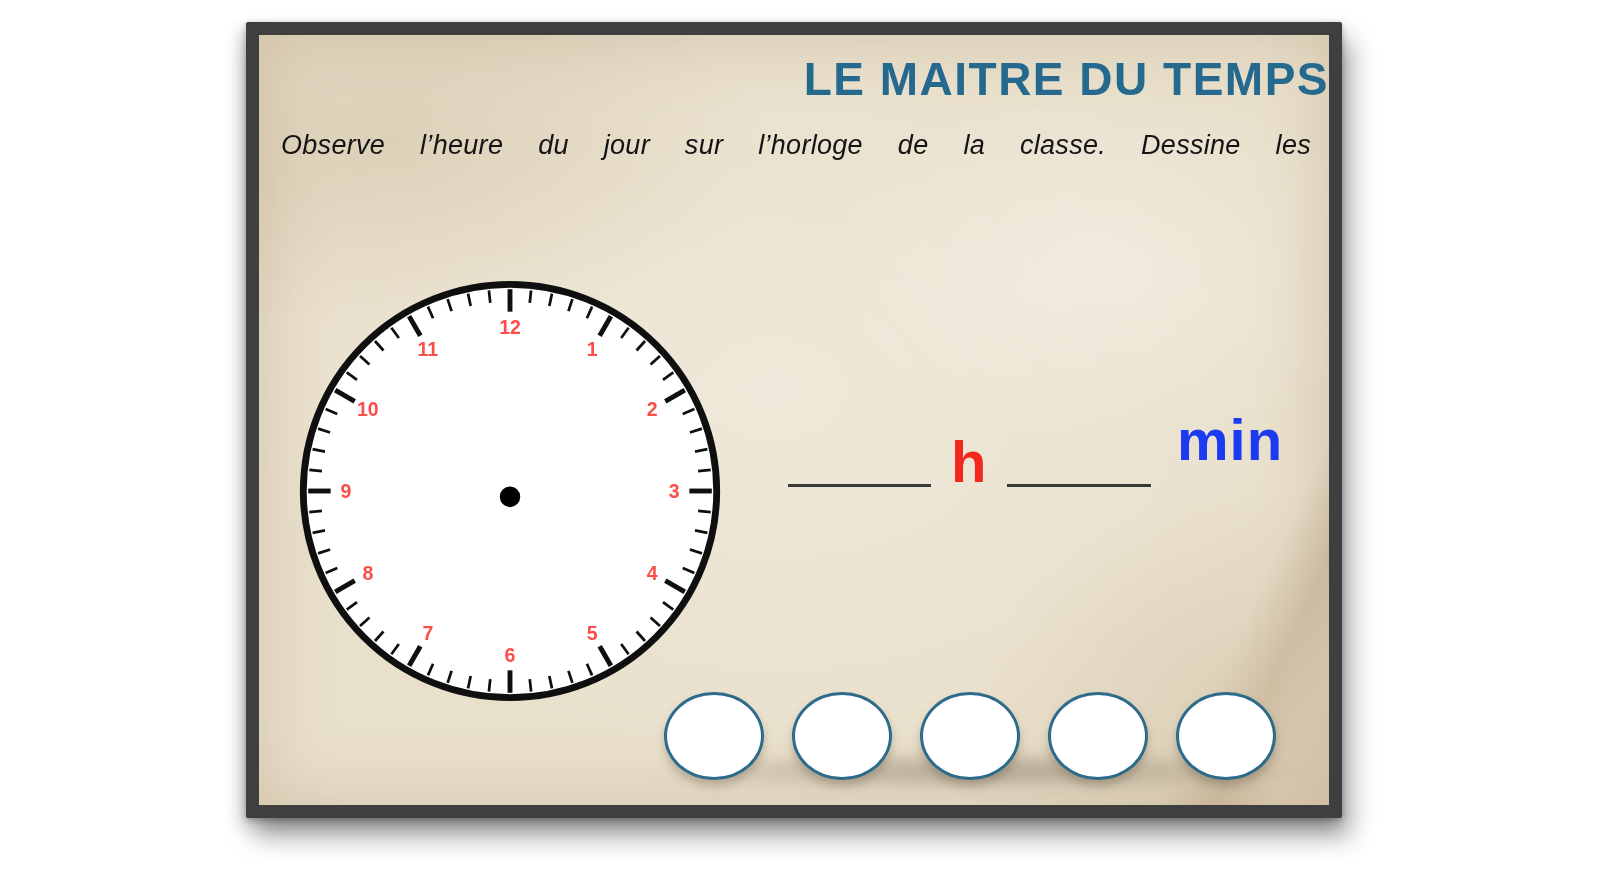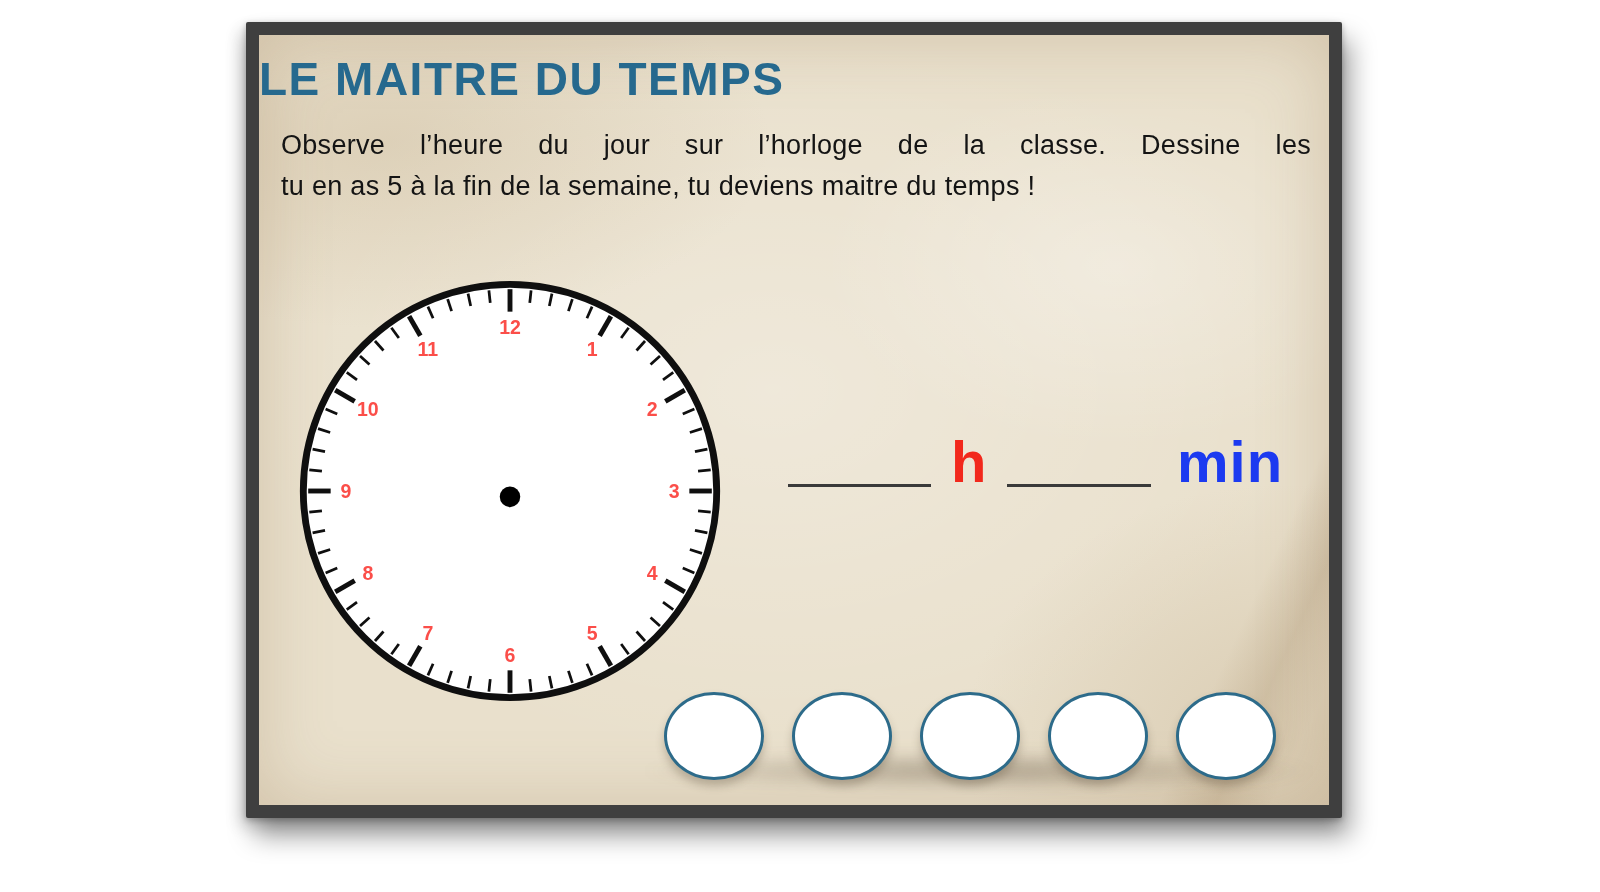--- a/index.html
+++ b/index.html
@@ -37,41 +37,42 @@
       linear-gradient(115deg, transparent 88%, rgba(160,135,100,0.28) 92%, transparent 96%),
       var(--paper, #e9e0cc);
     box-shadow: inset 0 0 70px rgba(150,120,80,0.28);
     overflow: hidden;
   }
 
   
   .title {
     position: absolute;
     left: 0; top: 18px; width: 100%;
-    text-align: left;
+    text-align: right;
     font-size: 46px;
     line-height: 52px;
     font-weight: bold;
     letter-spacing: 1.5px;
     color: var(--title, #26698e);
   }
 
   
   .instructions {
     position: absolute;
     left: 22px; top: 90px;
     width: 1030px;
     font-size: 27px;
     line-height: 41px;
     color: var(--ink, #141414);
     letter-spacing: 0.3px;
   }
   .instructions .line.just {
     text-align: justify;
     text-align-last: justify;
+    font-style: italic;
   }
 
   
   .clock {
     position: absolute;
     left: 36px; top: 241px;
     width: 430px; height: 430px;
   }
   .clock svg { width: 100%; height: 100%; display: block; }
 
@@ -86,21 +87,21 @@
   .blank.hours   { left: 529px; top: 449px; width: 143px; }
   .blank.minutes { left: 748px; top: 449px; width: 144px; }
   .unit {
     position: absolute;
     font-size: 58px;
     line-height: 58px;
     font-weight: bold;
     letter-spacing: 1px;
   }
   .unit.hours   { left: 692px; top: 398px; color: var(--hour-label, #f2281c); }
-  .unit.minutes { left: 918px; top: 398px; color: var(--minute-label, #1c3af0); }
+  .unit.minutes { left: 918px; top: 376px; color: var(--minute-label, #1c3af0); }
 
   
   .boules-shadow {
     position: absolute;
     left: 382px; top: 716px;
     width: 676px; height: 40px;
     background: radial-gradient(closest-side, rgba(90,75,55,0.38), rgba(90,75,55,0.12) 70%, transparent);
     filter: blur(6px);
   }
   .boules {
@@ -121,21 +122,20 @@
 <body>
 
 <div class="page">
   <div class="slide">
     <div class="paper">
 
       <div class="title">LE MAITRE DU TEMPS</div>
 
       <div class="instructions">
         <div class="line just">Observe l’heure du jour sur l’horloge de la classe. Dessine les</div>
-        <div class="line">tu en as 5 à la fin de la semaine, tu deviens maitre du temps !</div>
       </div>
 
       <div class="clock">
         <svg id="clock-svg" viewBox="0 0 440 440" aria-hidden="true">
             <circle cx="220" cy="220" r="211.5" fill="#ffffff" stroke="#0f0f0f" stroke-width="7"></circle>
             <line x1="220" y1="13.5" x2="220" y2="36.5" stroke="#0f0f0f" stroke-width="5"></line>
             <line x1="241.58512766477043" y1="14.631228606451572" x2="240.22625764229093" y2="27.560013246239123" stroke="#0f0f0f" stroke-width="2.8"></line>
             <line x1="262.9337641538673" y1="18.012520448469132" x2="260.23091217323645" y2="30.728439258008592" stroke="#0f0f0f" stroke-width="2.8"></line>
             <line x1="283.8120093384266" y1="23.606829385050787" x2="279.7947884115523" y2="35.970564096887784" stroke="#0f0f0f" stroke-width="2.8"></line>
             <line x1="303.9911167951527" y1="31.352862996802912" x2="298.7035404351673" y2="43.228953946156736" stroke="#0f0f0f" stroke-width="2.8"></line>

